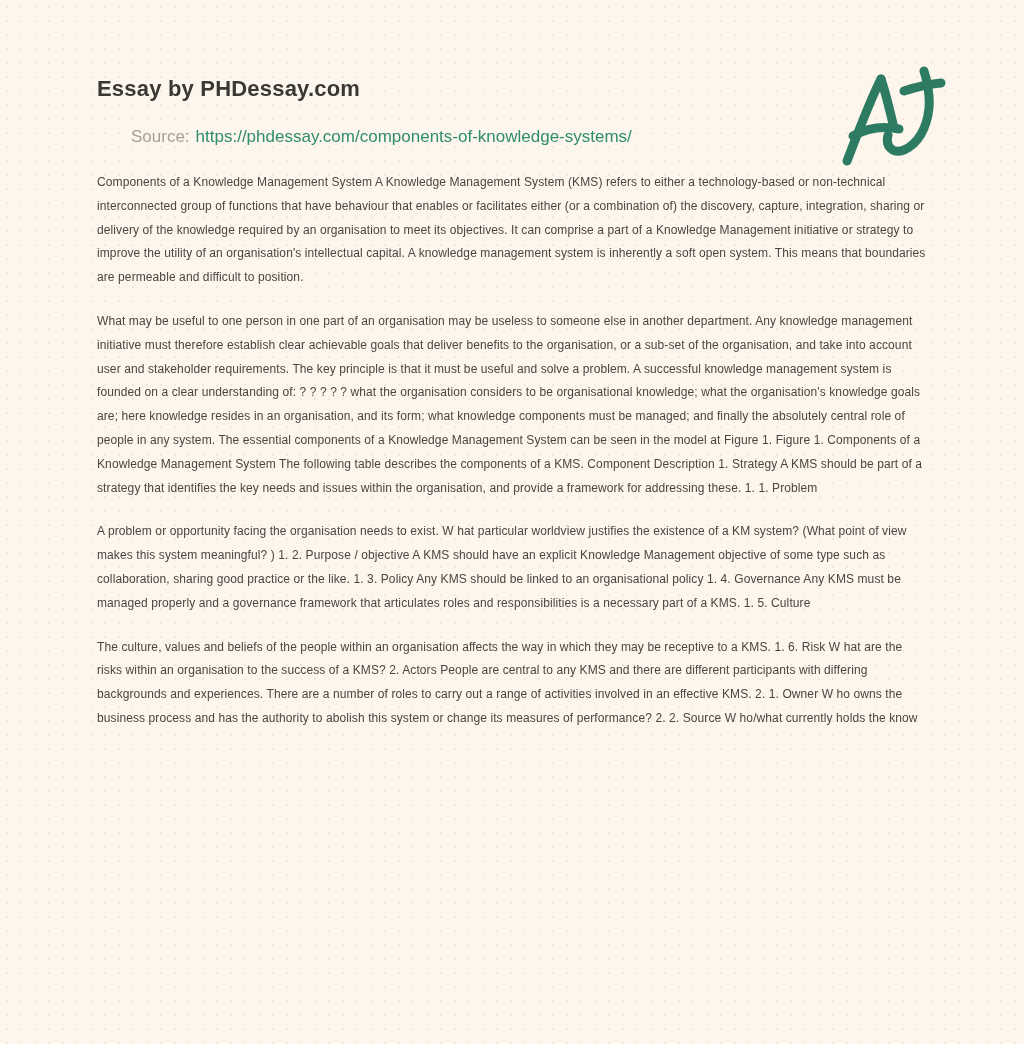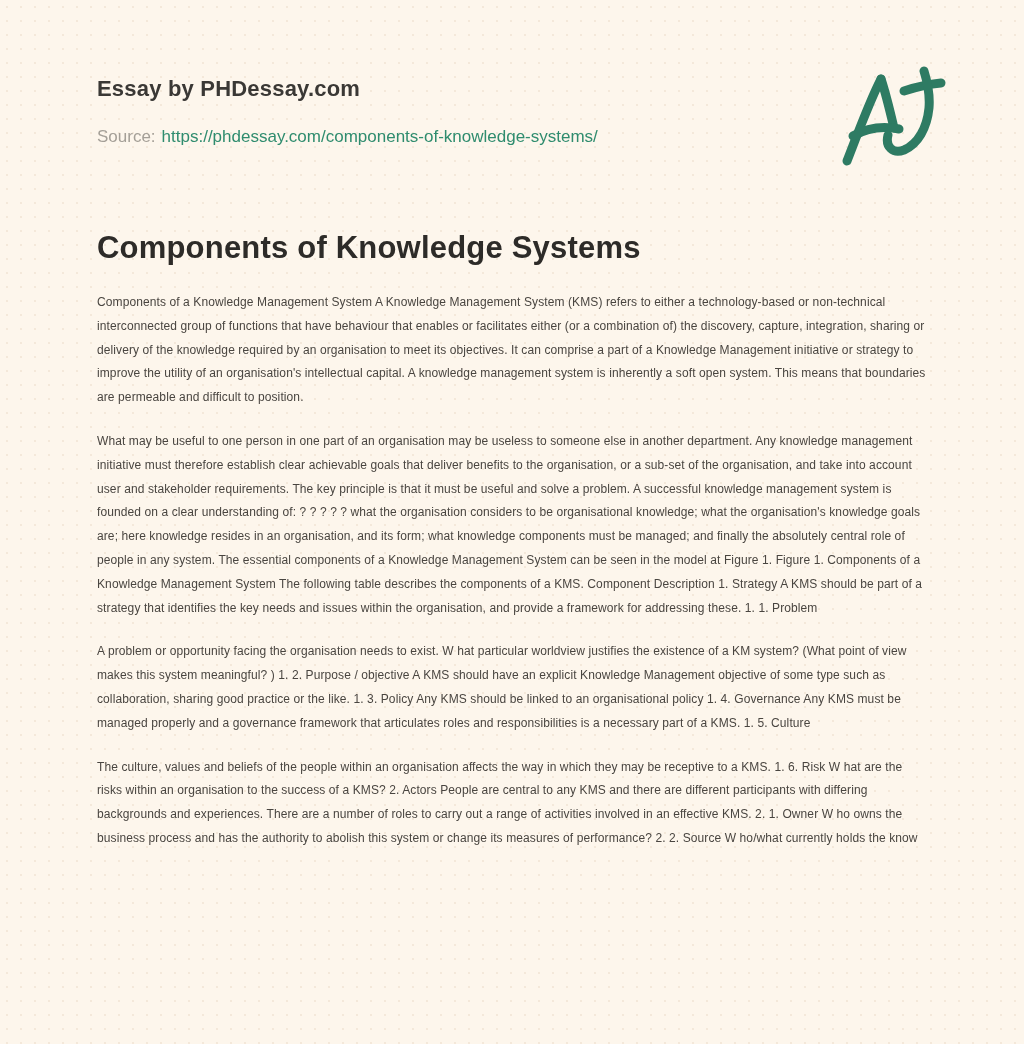--- a/index.html
+++ b/index.html
@@ -27,20 +27,21 @@
     font-size: 22px;
     font-weight: 700;
     letter-spacing: 0.2px;
     color: #3a3835;
   }
 
   .source-row {
     margin-top: 25px;
     font-size: 17px;
     line-height: 20px;
+    margin-left: 34px;
   }
   .source-label {
     color: #a49f97;
     margin-right: 6px;
   }
   .source-link {
     color: #2f8c6e;
     text-decoration: none;
     cursor: pointer;
   }
@@ -94,21 +95,20 @@
         <path d="M 41 13 C 45 25 50 45 54 62"></path>
 
         <path d="M 13 70 C 27 62 44 60 59 63"></path>
 
         <path d="M 64 25 C 76 21 90 18 101 17"></path>
 
         <path d="M 84 5 C 88 18 90 30 89 42 C 87 62 78 78 64 84 C 53 88 45 81 48 69"></path>
       </svg>
     </div>
 
-    <h1 class="essay-title">Components of Knowledge Systems</h1>
 
     <div class="essay-body">
       <p>Components of a Knowledge Management System A Knowledge Management System (KMS) refers to either a technology-based or non-technical interconnected group of functions that have behaviour that enables or facilitates either (or a combination of) the discovery, capture, integration, sharing or delivery of the knowledge required by an organisation to meet its objectives. It can comprise a part of a Knowledge Management initiative or strategy to improve the utility of an organisation's intellectual capital. A knowledge management system is inherently a soft open system. This means that boundaries are permeable and difficult to position.</p>
       <p>What may be useful to one person in one part of an organisation may be useless to someone else in another department. Any knowledge management initiative must therefore establish clear achievable goals that deliver benefits to the organisation, or a sub-set of the organisation, and take into account user and stakeholder requirements. The key principle is that it must be useful and solve a problem. A successful knowledge management system is founded on a clear understanding of: ? ? ? ? ? what the organisation considers to be organisational knowledge; what the organisation's knowledge goals are; here knowledge resides in an organisation, and its form; what knowledge components must be managed; and finally the absolutely central role of people in any system. The essential components of a Knowledge Management System can be seen in the model at Figure 1. Figure 1. Components of a Knowledge Management System The following table describes the components of a KMS. Component Description 1. Strategy A KMS should be part of a strategy that identifies the key needs and issues within the organisation, and provide a framework for addressing these. 1. 1. Problem</p>
       <p>A problem or opportunity facing the organisation needs to exist. W hat particular worldview justifies the existence of a KM system? (What point of view makes this system meaningful? ) 1. 2. Purpose / objective A KMS should have an explicit Knowledge Management objective of some type such as collaboration, sharing good practice or the like. 1. 3. Policy Any KMS should be linked to an organisational policy 1. 4. Governance Any KMS must be managed properly and a governance framework that articulates roles and responsibilities is a necessary part of a KMS. 1. 5. Culture</p>
       <p>The culture, values and beliefs of the people within an organisation affects the way in which they may be receptive to a KMS. 1. 6. Risk W hat are the risks within an organisation to the success of a KMS? 2. Actors People are central to any KMS and there are different participants with differing backgrounds and experiences. There are a number of roles to carry out a range of activities involved in an effective KMS. 2. 1. Owner W ho owns the business process and has the authority to abolish this system or change its measures of performance? 2. 2. Source W ho/what currently holds the know</p>
     </div>
 
   </div>
 </div>

